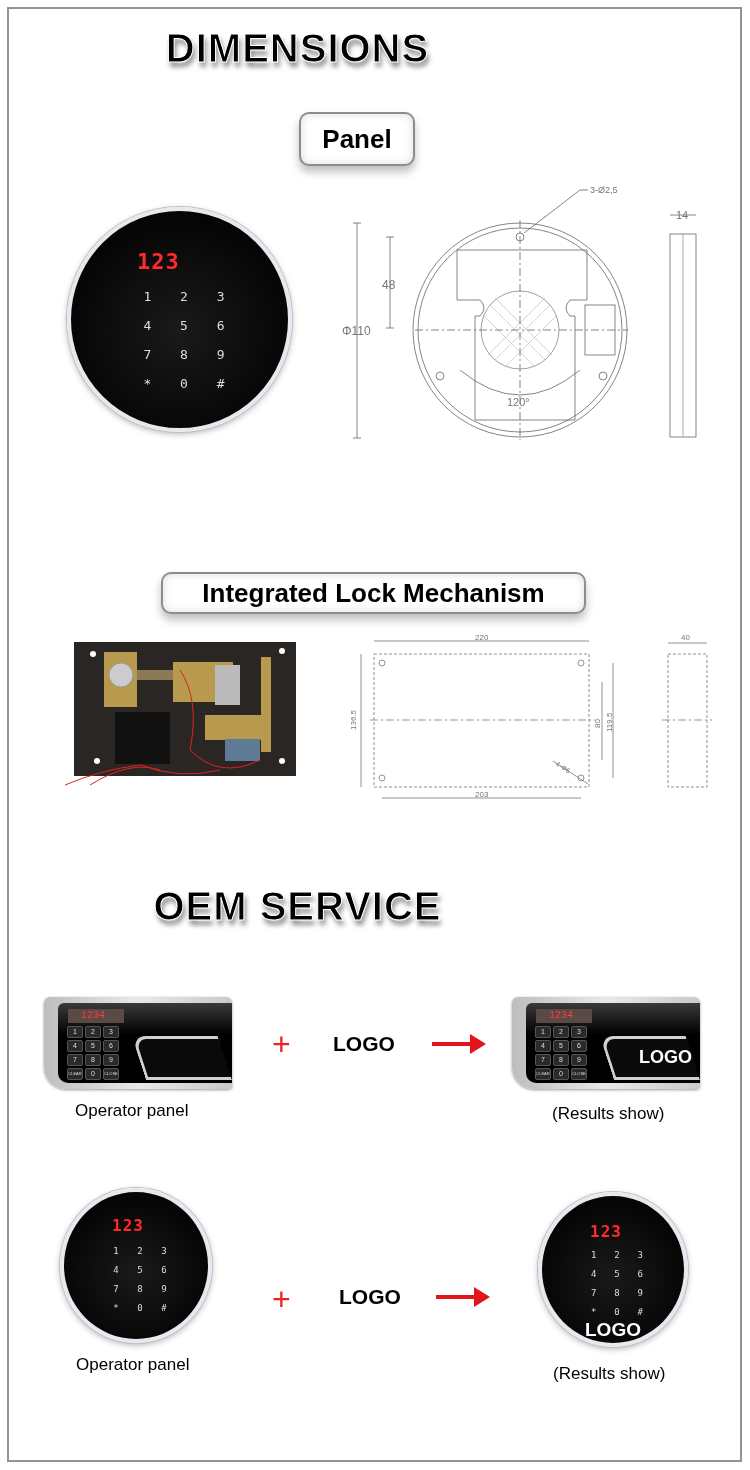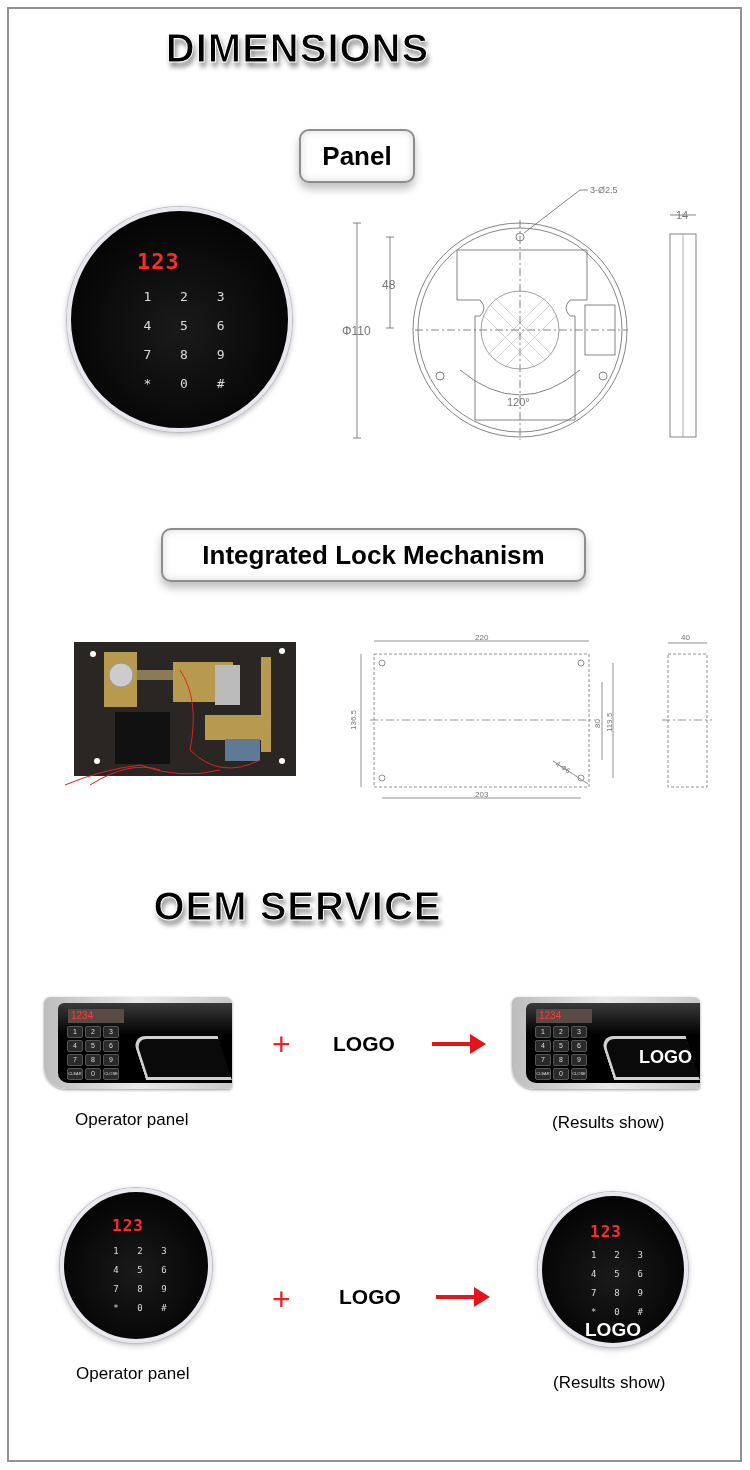--- a/index.html
+++ b/index.html
@@ -17,41 +17,41 @@
   
   .round { position: absolute; border-radius: 50%; background: radial-gradient(circle at 50% 55%, #1a1a1a 0%, #050505 70%);
     border: 4px solid #e8e8ee; box-shadow: 0 0 0 1px #bfbfc8, 0 2px 6px rgba(0,0,0,0.3); }
   .round .disp { position: absolute; color: #ff2a2a; font-family: "DejaVu Sans Mono", monospace; font-weight: bold; letter-spacing: 1px; }
   .round .keys { position: absolute; display: grid; grid-template-columns: repeat(3, 1fr); text-align: center; color: #ddd; font-family: "DejaVu Sans Mono", monospace; }
   .round .logo-overlay { position: absolute; width: 100%; text-align: center; color: #fff; font-weight: bold; }
 
   
   .rpanel { position: absolute; width: 188px; height: 92px; border-radius: 6px 6px 4px 22px; background: linear-gradient(90deg,#bdbdbd,#e9e9e9 50%,#c9c9c9); box-shadow: 0 1px 3px rgba(0,0,0,0.4); }
   .rpanel .inner { position: absolute; left: 14px; top: 6px; width: 174px; height: 80px; background: linear-gradient(180deg,#3a3a3a,#000 40%); border-radius: 6px 0 0 10px; }
-  .rpanel .lcd { position: absolute; left: 10px; top: 6px; width: 56px; height: 14px; background: #5a4a46; color: #ff3a3a; font-family: Liberation Sans, sans-serif; font-size: 10px; padding-left: 3px; line-height: 14px; }
+  .rpanel .lcd { position: absolute; left: 10px; top: 6px; width: 56px; height: 14px; background: #5a4a46; color: #ff3a3a; font-family: Liberation Mono, monospace; font-size: 10px; padding-left: 13px; line-height: 14px; }
   .rpanel .kp { position: absolute; left: 9px; top: 23px; display: grid; grid-template-columns: repeat(3,16px); gap: 2px; }
   .rpanel .kp span { height: 12px; background: #2a2a2a; border: 1px solid #555; color: #ddd; font-size: 7px; text-align: center; line-height: 10px; border-radius: 2px; }
   .rpanel .slot { position: absolute; left: 88px; top: 33px; width: 86px; height: 44px; background: #0a0a0a; border: 3px solid #d0d0d0; border-right: none; border-radius: 14px 0 0 0; transform: skewX(18deg); transform-origin: bottom left; }
   .rpanel .logo-txt { position: absolute; right: 8px; top: 44px; color: #fff; font-weight: bold; font-size: 18px; }
 
-  .caption { position: absolute; font-size: 17px; margin-top: 9px; }
+  .caption { position: absolute; font-size: 17px; }
   .plus { position: absolute; color: #e22; font-size: 32px; line-height: 1; }
   .logo-word { position: absolute; font-weight: bold; font-size: 21px; }
   .arrow { position: absolute; height: 4px; background: #e4141b; }
   .arrow::after { content: ""; position: absolute; right: -14px; top: -8px; border-left: 16px solid #e4141b; border-top: 10px solid transparent; border-bottom: 10px solid transparent; }
 
   svg text { font-family: "Liberation Sans", sans-serif; }
 </style>
 </head>
 <body>
 
 <div class="frame"></div>
 
 <div class="big-title" style="top:26px;">DIMENSIONS</div>
-<div class="pill" style="left:299px; top:129px; width:116px; height:54px;">
+<div class="pill" style="left:299px; top:112px; width:116px; height:54px;">
   <span>Panel</span>
 </div>
 
 <div class="round" style="left:67px; top:207px; width:225px; height:225px;">
   <div class="disp" style="left:66px; top:38px; font-size:22px;">123</div>
   <div class="keys" style="left:58px; top:78px; width:110px; row-gap:14px; font-size:13px;">
     <span>1</span>
     <span>2</span>
     <span>3</span>
     <span>4</span>
@@ -101,21 +101,21 @@
   <line x1="194" y1="53" x2="250" y2="10"></line>
     <line x1="250" y1="10" x2="258" y2="10"></line>
   <text x="260" y="13" fill="#777" stroke="none" font-size="9">3-Ø2,5</text>
 
   <rect x="340" y="54" width="26" height="203"></rect>
     <line x1="353" y1="54" x2="353" y2="257" stroke="#999"></line>
   <line x1="340" y1="35" x2="366" y2="35"></line>
   <text x="346" y="39" fill="#777" stroke="none" font-size="11">14</text>
 </svg>
 
-<div class="pill" style="left:161px; top:528px; width:425px; height:54px;">
+<div class="pill" style="left:161px; top:572px; width:425px; height:42px;">
   <span>Integrated Lock Mechanism</span>
 </div>
 
 <svg class="abs" style="left:60px; top:630px;" width="250" height="170">
   <rect x="14" y="12" width="222" height="134" fill="#2a2624"></rect>
   <circle cx="33" cy="24" r="3" fill="#fff"></circle>
     <circle cx="222" cy="21" r="3" fill="#fff"></circle>
     <circle cx="37" cy="131" r="3" fill="#fff"></circle>
     <circle cx="222" cy="131" r="3" fill="#fff"></circle>
   <rect x="44" y="22" width="33" height="55" fill="#b79a4e"></rect>

